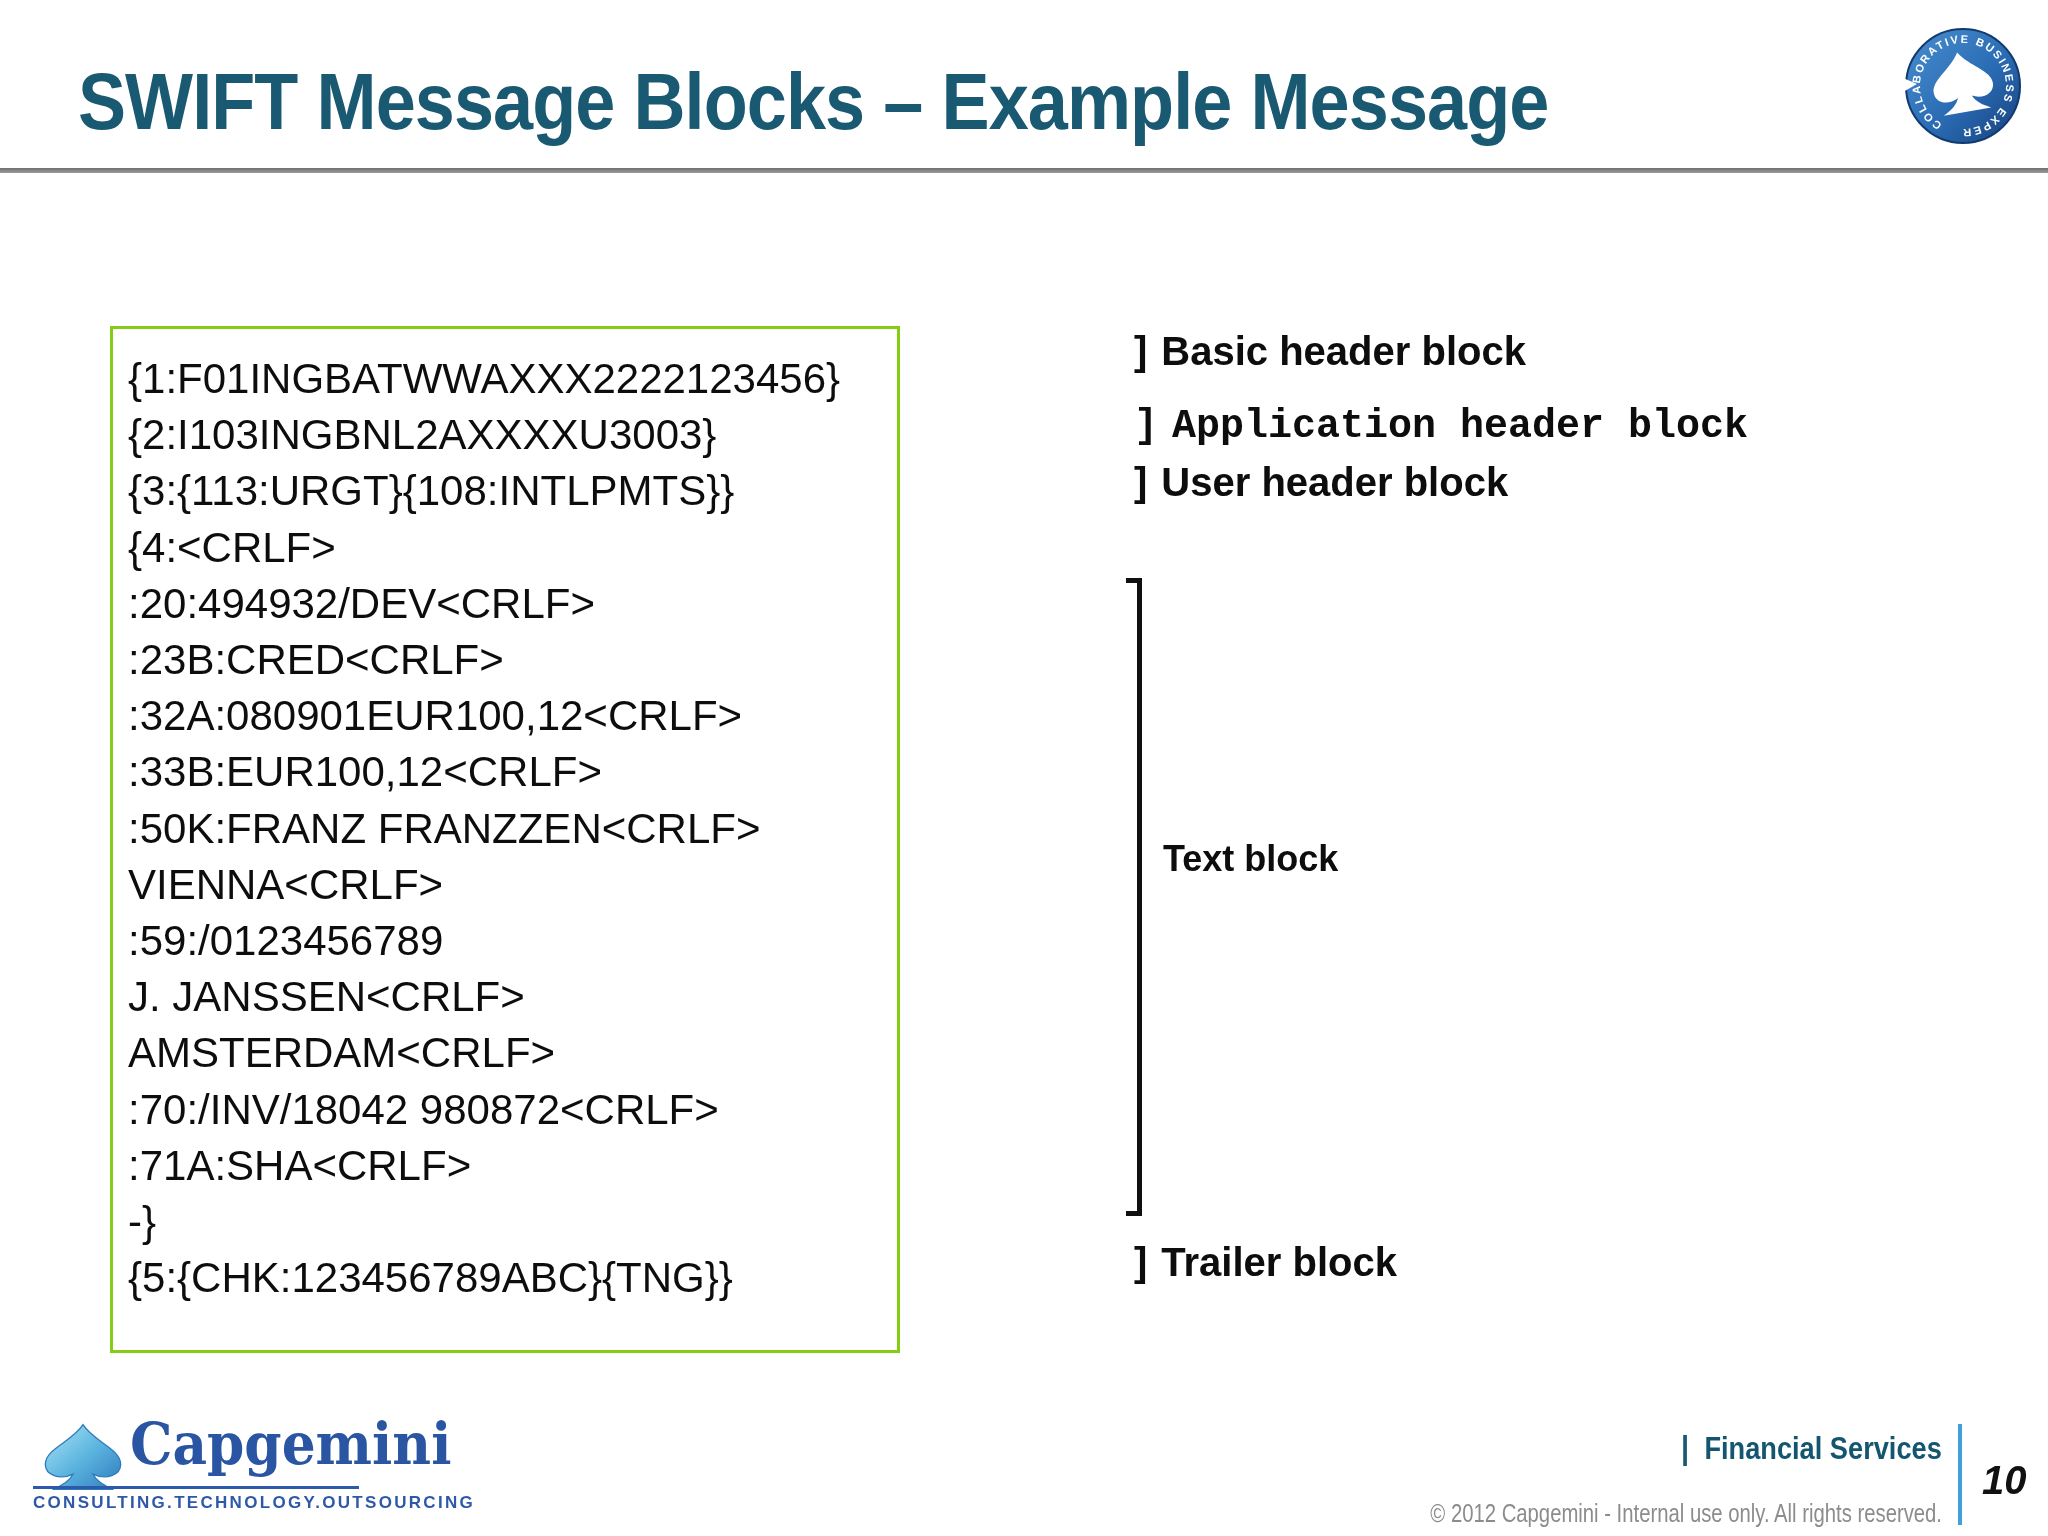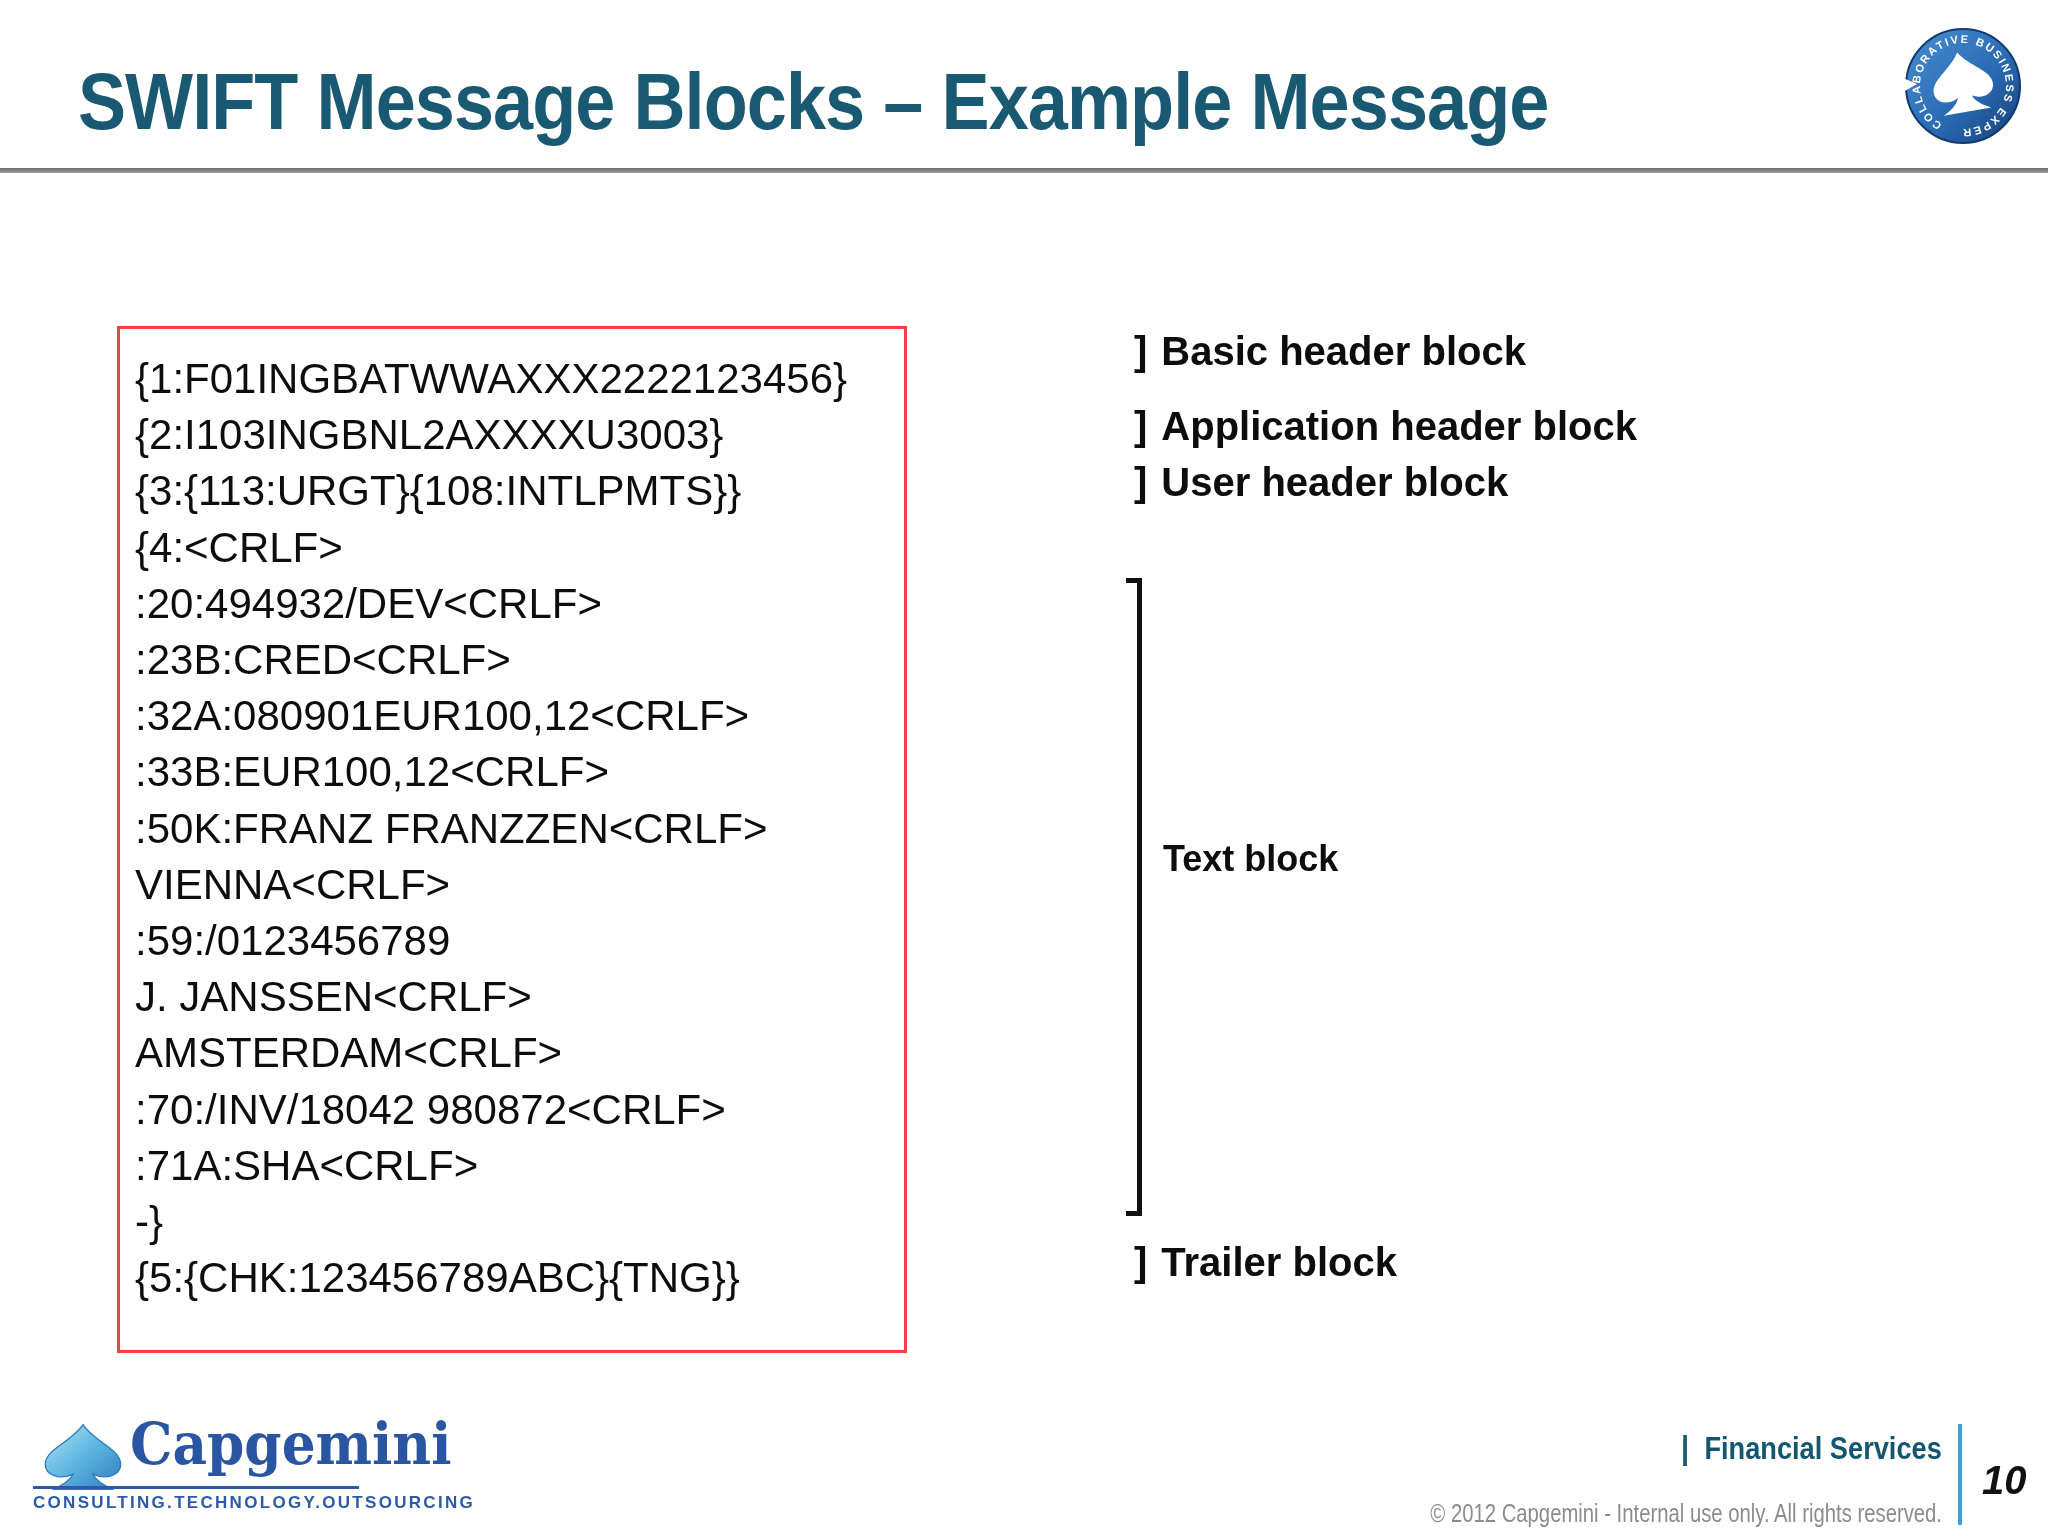--- a/index.html
+++ b/index.html
@@ -18,22 +18,22 @@
     transform:scaleX(0.9);transform-origin:left top;
     margin:0;
   }
   .title-rule{
     position:absolute;left:0;top:168px;width:2048px;height:5px;
     background:linear-gradient(#6e6e6e,#9c9c9c);
   }
   .badge{position:absolute;left:1903px;top:26px;width:120px;height:120px;}
   
   .message-box{
-    position:absolute;left:117px;top:326px;width:790px;height:1027px;
-    border:3px solid #ef4444;background:#fff;
+    position:absolute;left:110px;top:326px;width:790px;height:1027px;
+    border:3px solid #84cc16;background:#fff;
     box-sizing:border-box;
     padding:22px 10px 0 15px;
   }
   .code-line{
     font-size:42px;line-height:56.2px;color:#0d0d0d;white-space:pre;
   }
   
   .ann{
     position:absolute;left:1134px;
     font-size:40px;font-weight:bold;color:#0d0d0d;white-space:nowrap;
@@ -127,21 +127,21 @@
     <div class="code-line">AMSTERDAM&lt;CRLF&gt;</div>
     <div class="code-line">:70:/INV/18042 980872&lt;CRLF&gt;</div>
     <div class="code-line">:71A:SHA&lt;CRLF&gt;</div>
     <div class="code-line">-}</div>
     <div class="code-line">{5:{CHK:123456789ABC}{TNG}}</div>
   </section>
 
   <div class="ann" style="top:329px;">
     <span class="br">]</span><span>Basic header block</span>
   </div>
-  <div class="ann" style="top:404px;">
+  <div class="ann" style="top:404px;font-family:Liberation Mono, monospace;">
     <span class="br">]</span><span>Application header block</span>
   </div>
   <div class="ann" style="top:460px;">
     <span class="br">]</span><span>User header block</span>
   </div>
 
   <div class="tall-bracket"></div>
   <div class="text-block-label">Text block</div>
 
   <div class="ann" style="top:1240px;">

